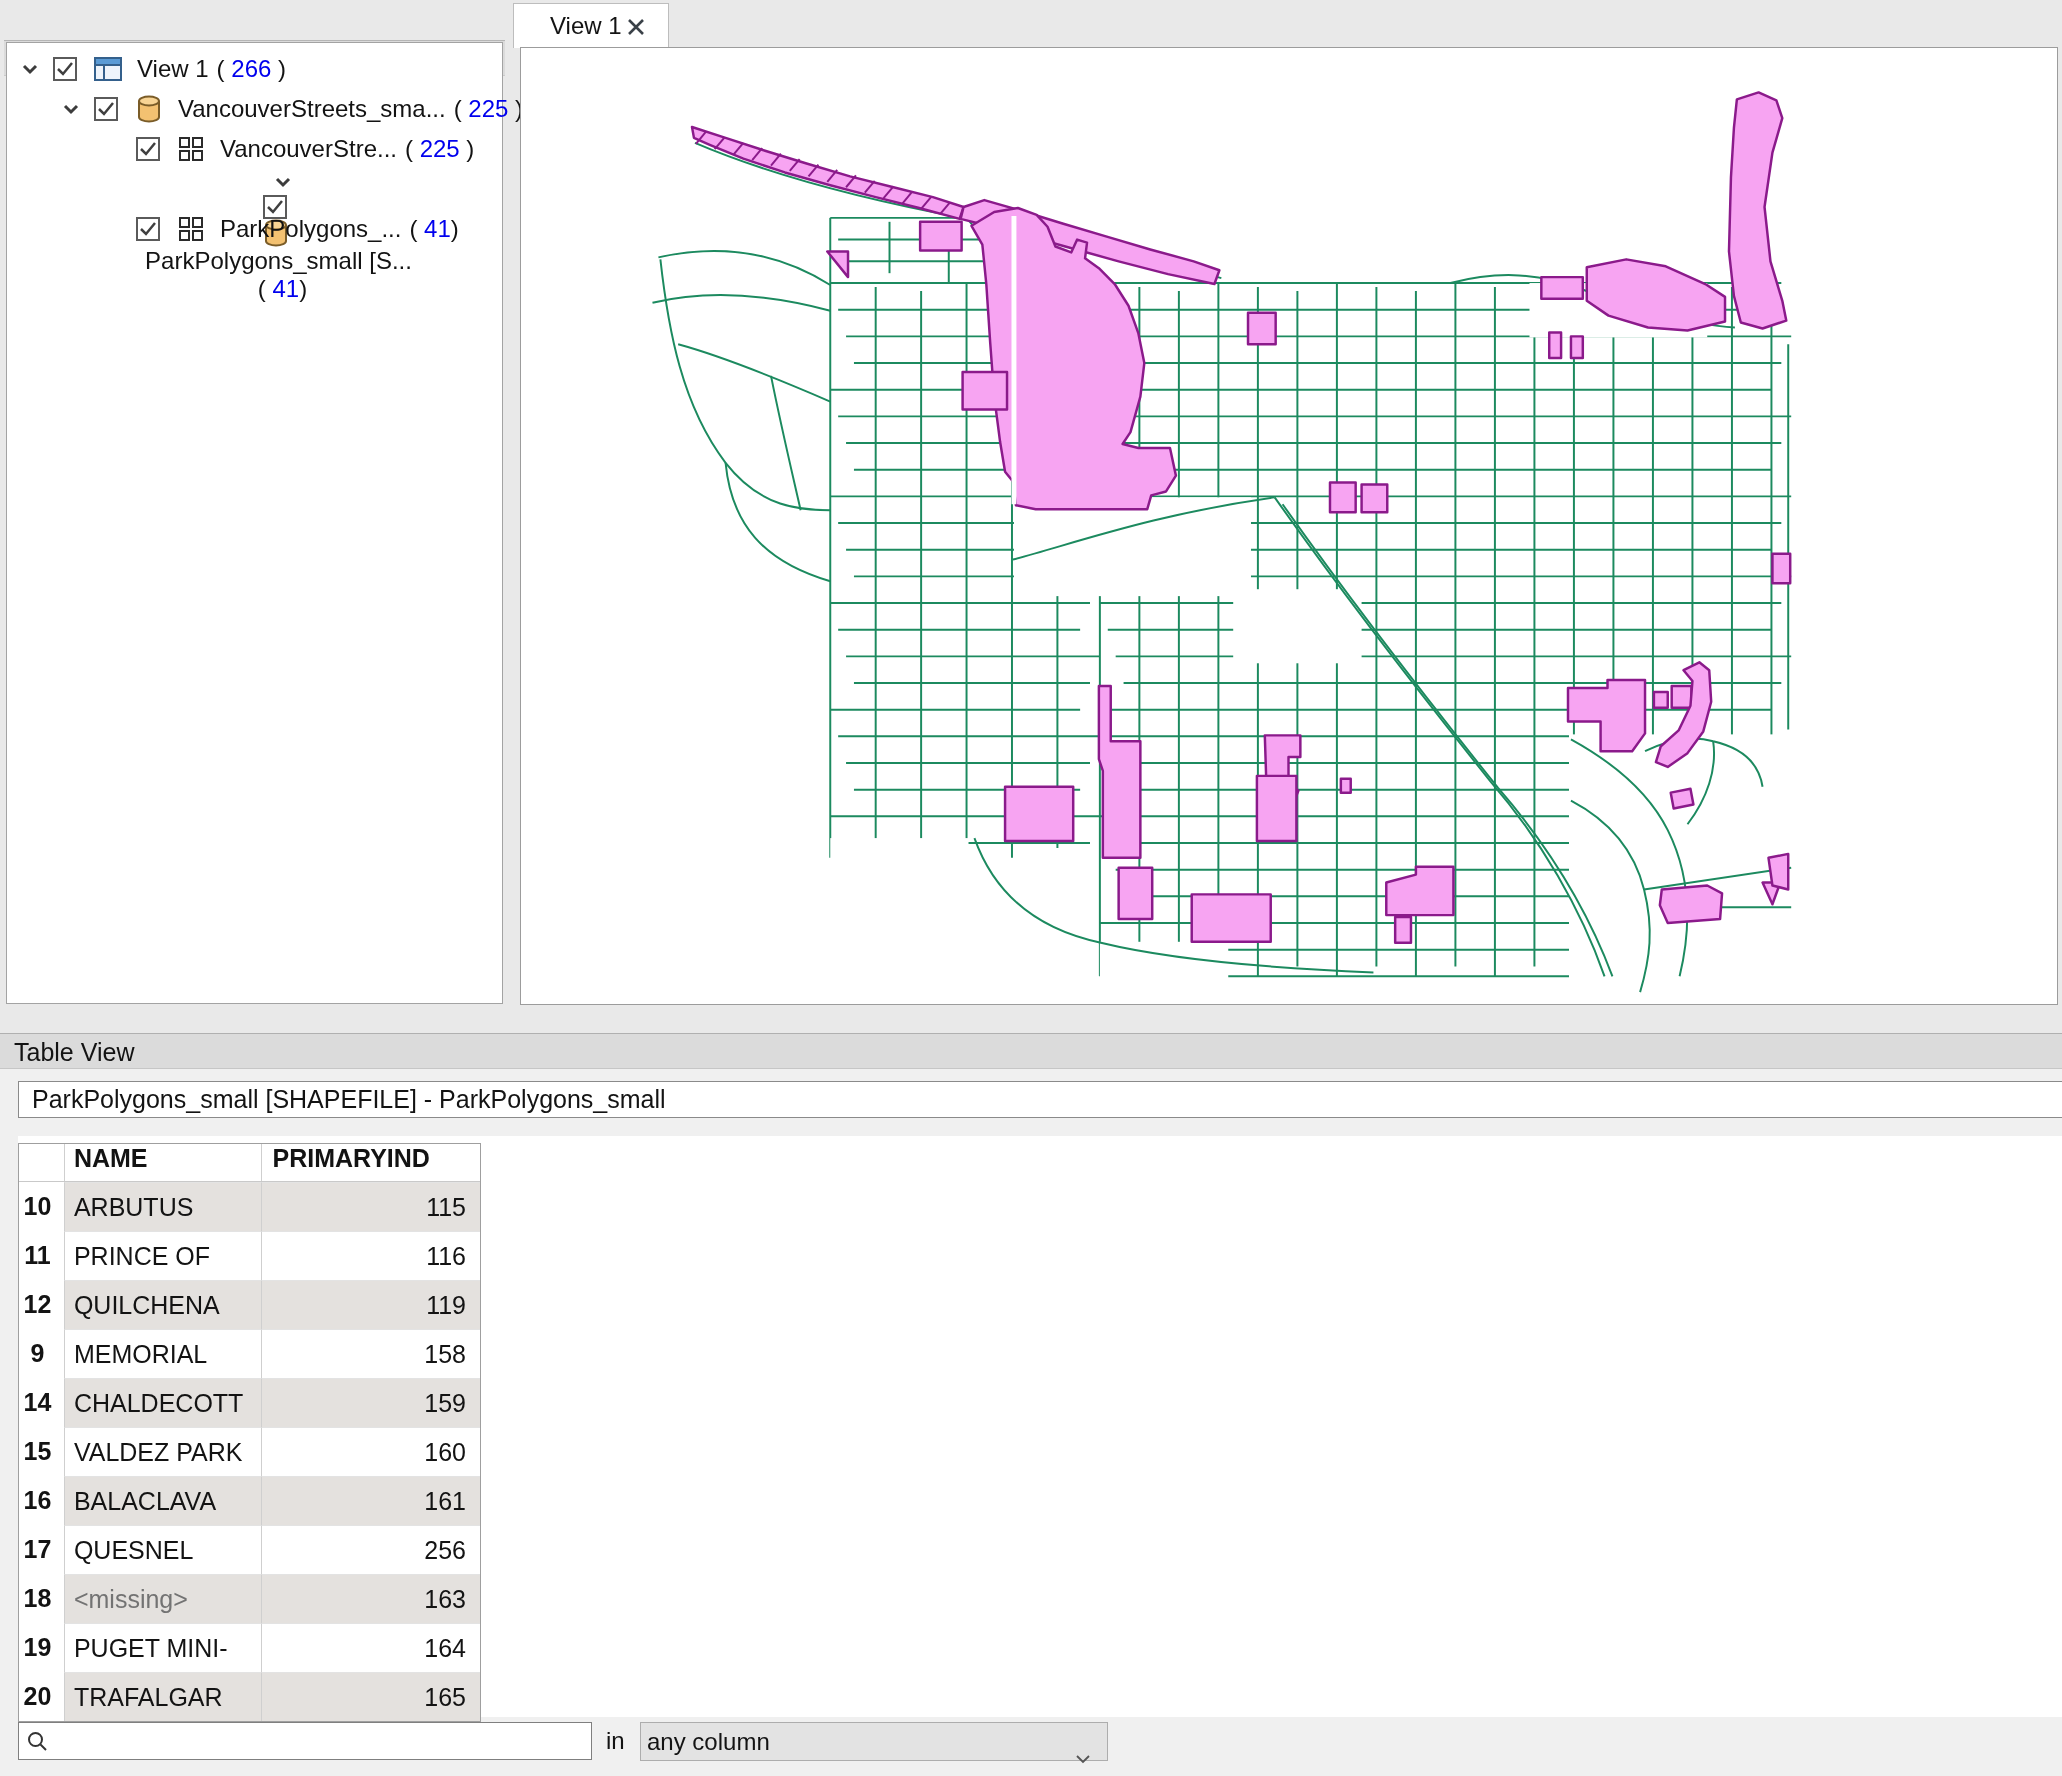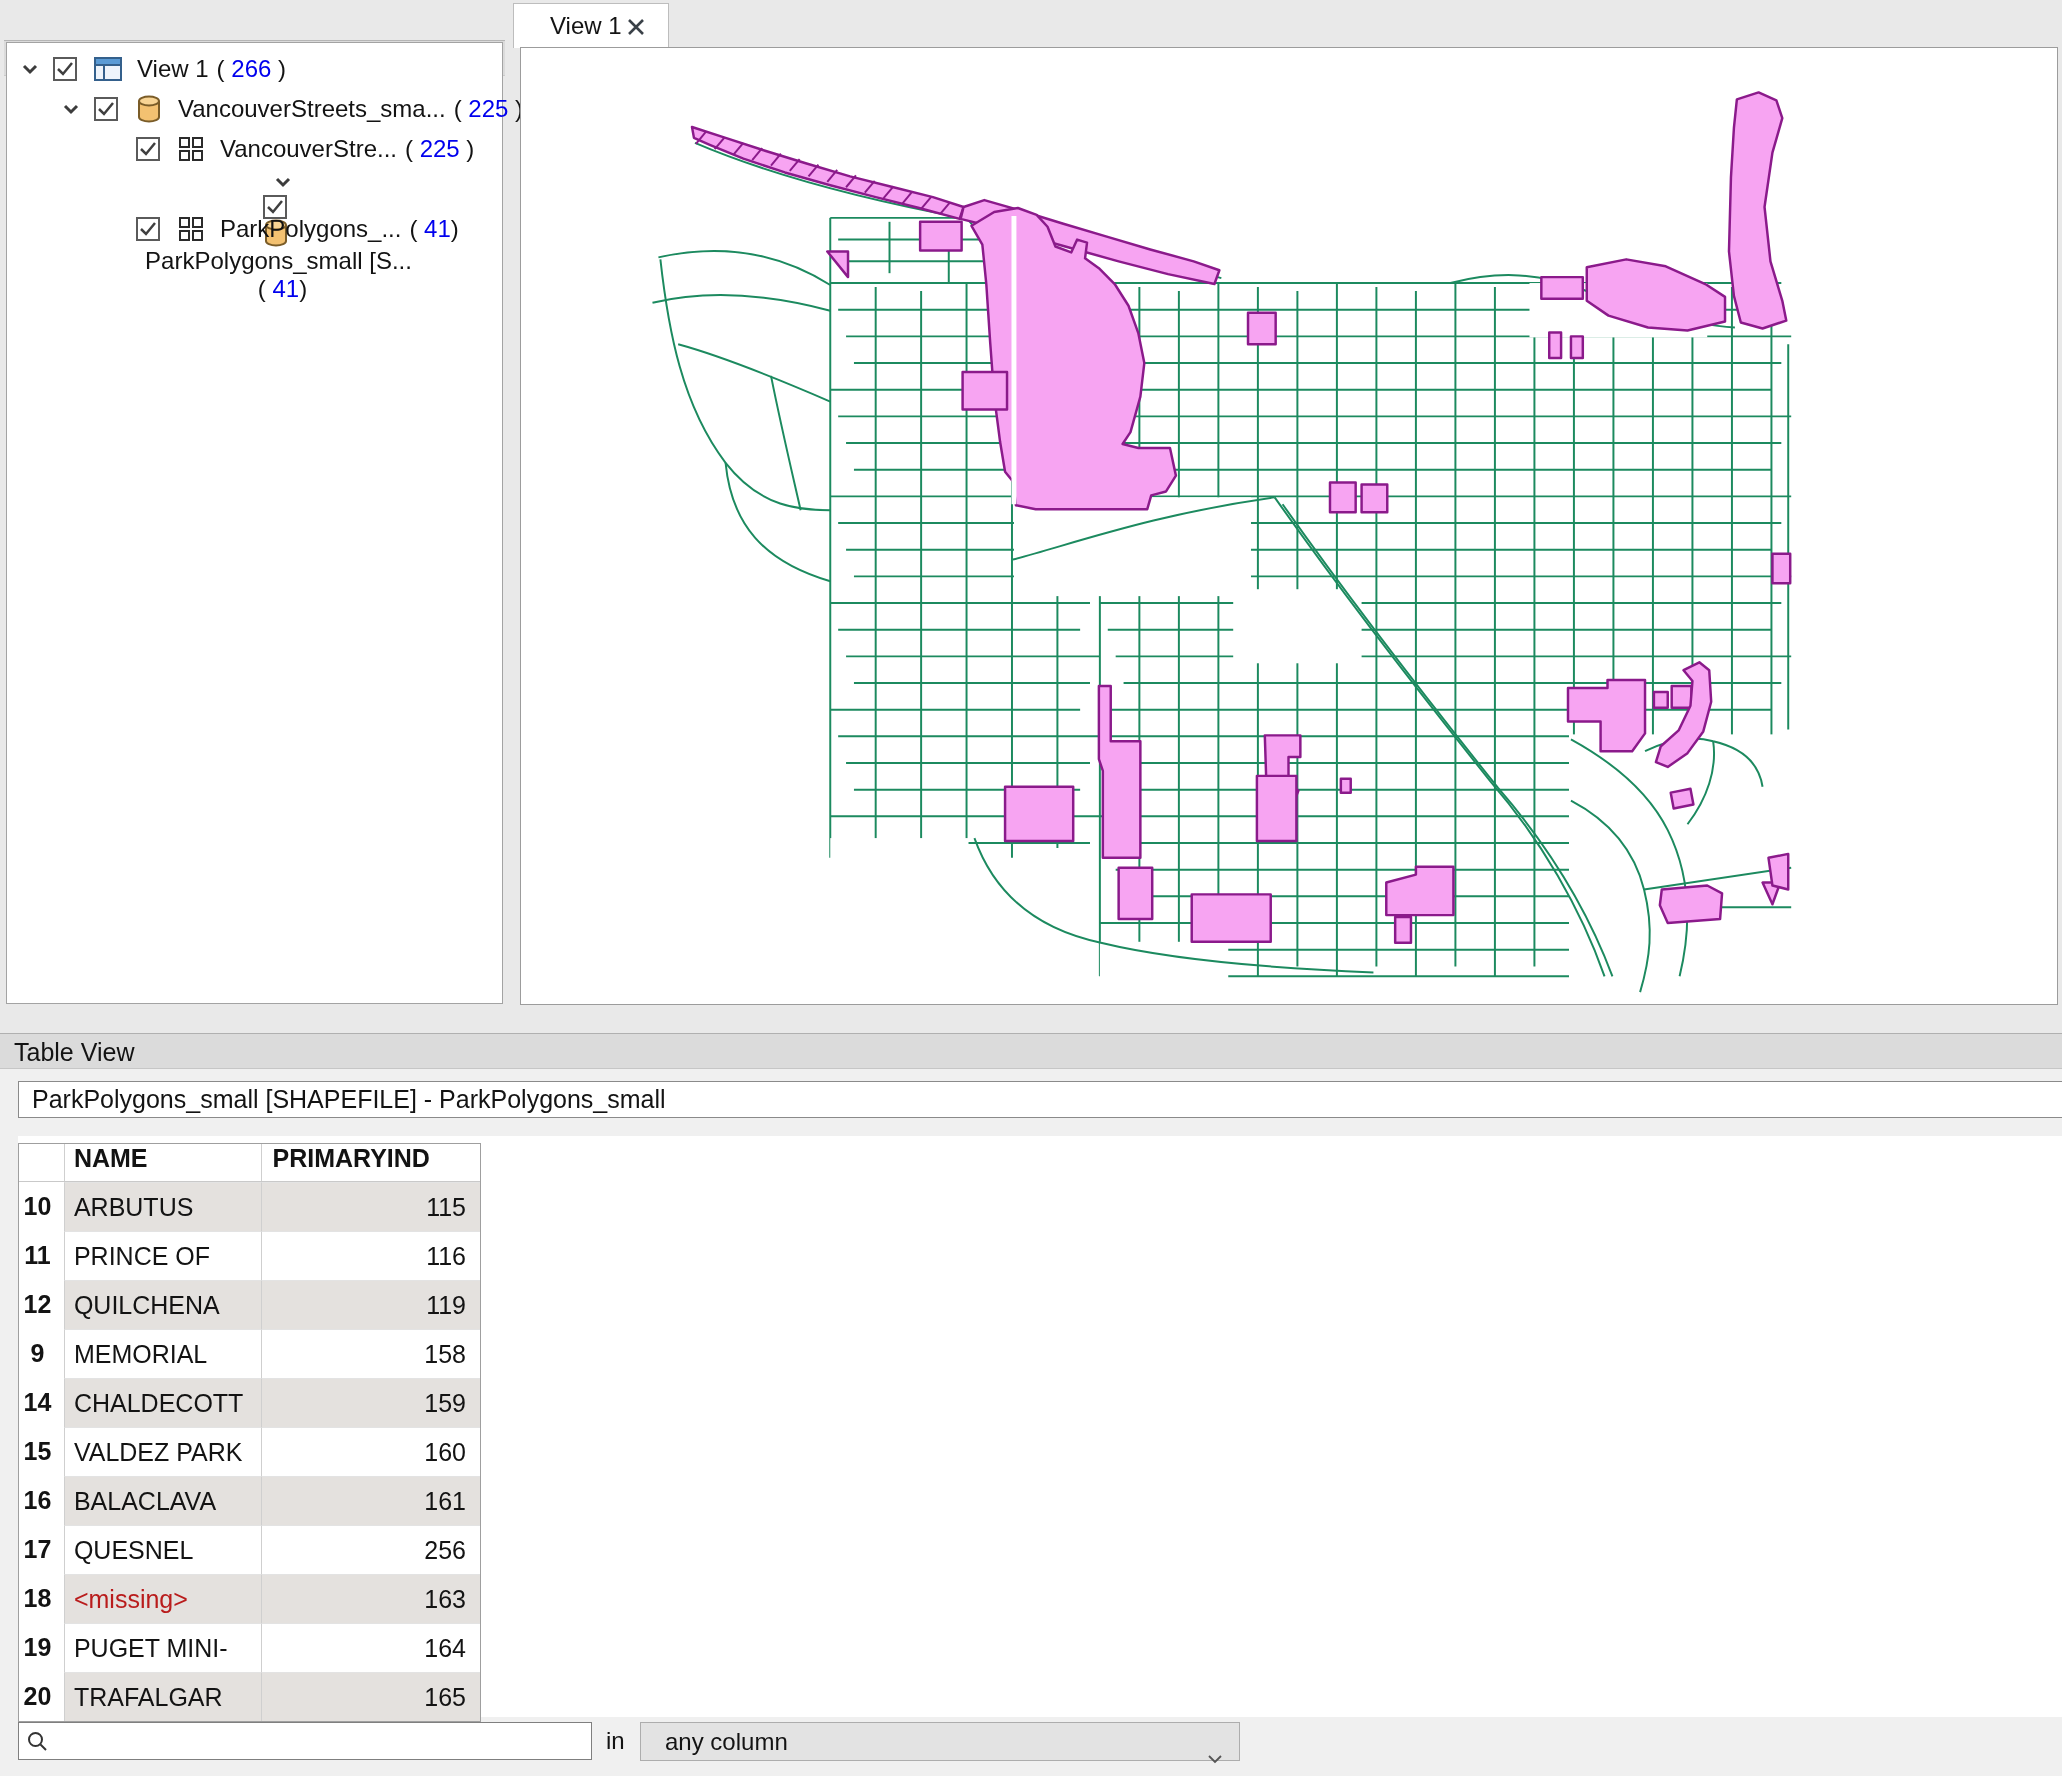--- a/index.html
+++ b/index.html
@@ -44,30 +44,30 @@
   #grid-table { position:absolute; left:18px; top:1143px; width:463px;
     border:1px solid #9f9f9f; background:#fff; font-size:25px; }
   .t-head { display:flex; height:38px; font-weight:bold; border-bottom:1px solid #c9c9c9; }
   .t-row { display:flex; height:49px; line-height:48px; }
   .c-num  { width:45px; text-align:center; padding-right:8px; font-weight:bold; line-height:48px; }
   .c-name { width:198px; padding-left:9px; border-left:1px solid #cfcfcf; overflow:hidden; }
   .c-val  { width:219px; text-align:right; padding-right:14px; border-left:1px solid #cfcfcf; }
   .t-head .c-val { text-align:left; padding-left:10px; }
   .t-row .c-name, .t-row .c-val { border-top:1px solid #e3e3e3; }
   .t-row.alt .c-name, .t-row.alt .c-val { background:#e4e1de; }
-  .missing { color:#b91c1c; }
+  .missing { color:#737373; }
   
   #search-box { position:absolute; left:18px; top:1722px; width:574px; height:38px;
     background:#fff; border:1px solid #7f7f7f; }
   #search-input { position:absolute; left:34px; top:1px; width:535px; height:34px; border:none;
     outline:none; font-size:24px; font-family:"Liberation Sans",sans-serif; background:transparent; }
   #search-glass { position:absolute; left:7px; top:7px; }
   #in-label { position:absolute; left:606px; top:1727px; font-size:24px; }
-  #col-filter { position:absolute; left:640px; top:1722px; width:600px; height:39px;
-    background:#e3e3e3; border:1px solid #adadad; font-size:24px; line-height:37px; padding-left:24px; }
+  #col-filter { position:absolute; left:640px; top:1722px; width:468px; height:39px;
+    background:#e3e3e3; border:1px solid #adadad; font-size:24px; line-height:37px; padding-left:6px; }
   #col-chevron { position:absolute; right:16px; top:15px; }
 </style>
 </head>
 <body>
 
 <div id="dc-panel">
   <div id="dc-titlebar">
     <span id="dc-title">Display Control</span>
     <span id="dc-float" class="tb-icon">
       <svg width="28" height="26" viewBox="0 0 28 26">

